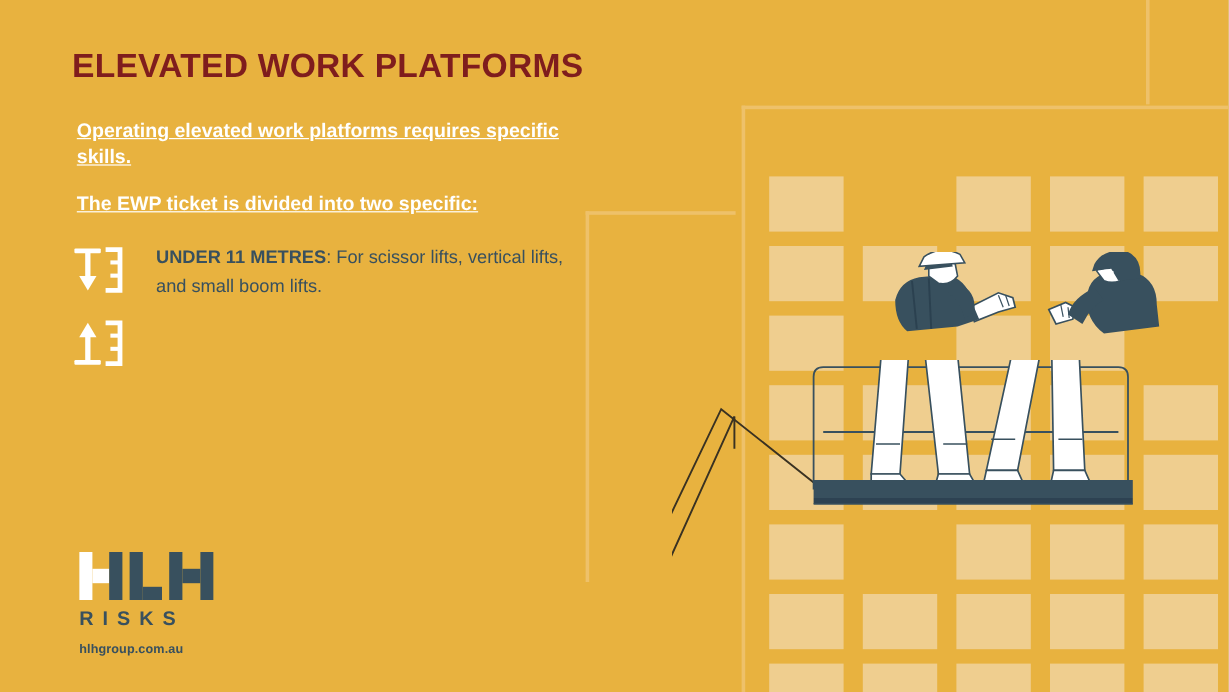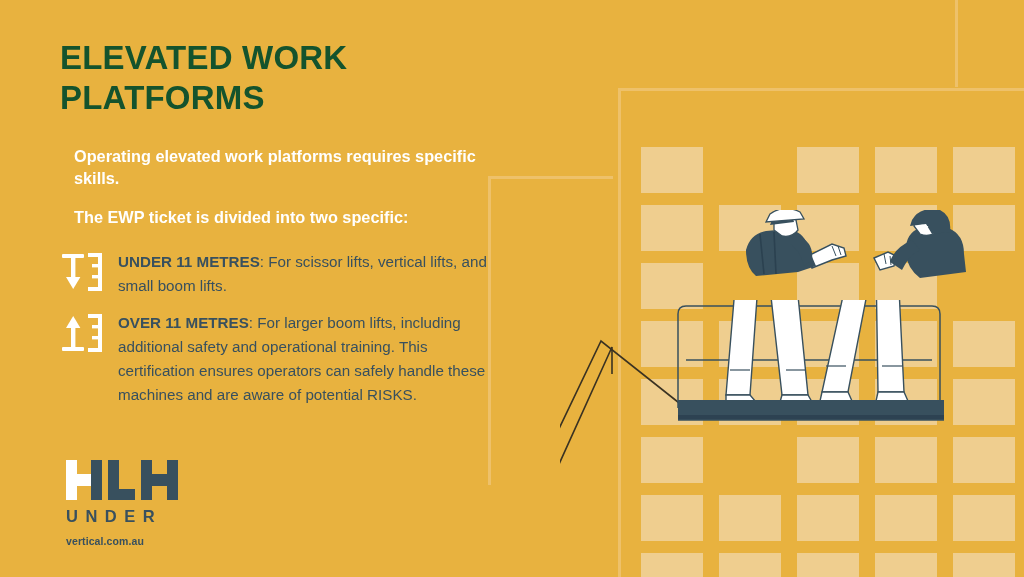--- a/index.html
+++ b/index.html
@@ -67,39 +67,40 @@
 
   
   #text-col {
     position: absolute;
     left: 60px;
     top: 38px;
     width: 430px;
   }
   #page-title {
     margin: 0;
-    color: #14532d;
-    font-size: 33px;
+    color: #7f1d1d;
+    font-size: 28px;
     font-weight: bold;
     letter-spacing: 0.2px;
     line-height: 1.22;
     text-transform: uppercase;
   }
   .lede {
     color: #ffffff;
     font-size: 16.3px;
     font-weight: bold;
     line-height: 1.35;
-    margin: 14px;
+    margin: 4px;
+    text-decoration: underline;
   }
   #lede-1 { margin-top: 26px; }
   #lede-2 { margin-top: 17px; }
 
   #class-list { margin: 22px 0 0 0; padding: 0; list-style: none; }
-  .class-item { display: flex; align-items: flex-start; margin-bottom: 13px; }
+  .class-item { display: flex; align-items: flex-start; margin-bottom: 13px; gap: 12px; }
   .class-icon { flex: 0 0 44px; width: 44px; height: 42px; margin-right: 14px; margin-top: 1px; }
   .class-text {
     color: #38505e;
     font-size: 15.2px;
     line-height: 1.58;
     font-weight: 500;
   }
   .class-text .strong { font-weight: bold; }
 
   
@@ -285,23 +286,20 @@
             <path d="M 6 16 L 13.2 4 L 20.4 16 Z"></path>
           </g>
           <g fill="none" stroke="#ffffff" stroke-width="4" stroke-linecap="square">
             <path d="M 30 4 L 40 4 L 40 38 L 30 38"></path>
           </g>
           <g fill="#ffffff">
             <rect x="32" y="13" width="8" height="3.4"></rect>
             <rect x="32" y="24" width="8" height="3.4"></rect>
           </g>
         </svg>
-        <div class="class-text">
-          <span class="strong">OVER 11 METRES</span><span>: </span><span>For larger boom lifts, including additional safety and operational training. This certification ensures operators can safely handle these machines and are aware of potential RISKS.</span>
-        </div>
       </li>
     </ul>
   </div>
 
   <div id="logo-block">
     <svg id="logo-mark" width="112" height="44" viewBox="0 0 112 44">
 
       <g fill="#ffffff">
         <rect x="0" y="2" width="11" height="40"></rect>
         <rect x="11" y="16" width="14" height="12"></rect>
@@ -311,17 +309,17 @@
         <rect x="25" y="2" width="11" height="40"></rect>
 
         <rect x="42" y="2" width="11" height="40"></rect>
         <rect x="53" y="31" width="16" height="11"></rect>
 
         <rect x="75" y="2" width="11" height="40"></rect>
         <rect x="86" y="16" width="15" height="12"></rect>
         <rect x="101" y="2" width="11" height="40"></rect>
       </g>
     </svg>
-    <div id="logo-wordmark">UNDER</div>
-    <div id="logo-url">vertical.com.au</div>
+    <div id="logo-wordmark">RISKS</div>
+    <div id="logo-url">hlhgroup.com.au</div>
   </div>
 
 </div>
 
 </body></html>

